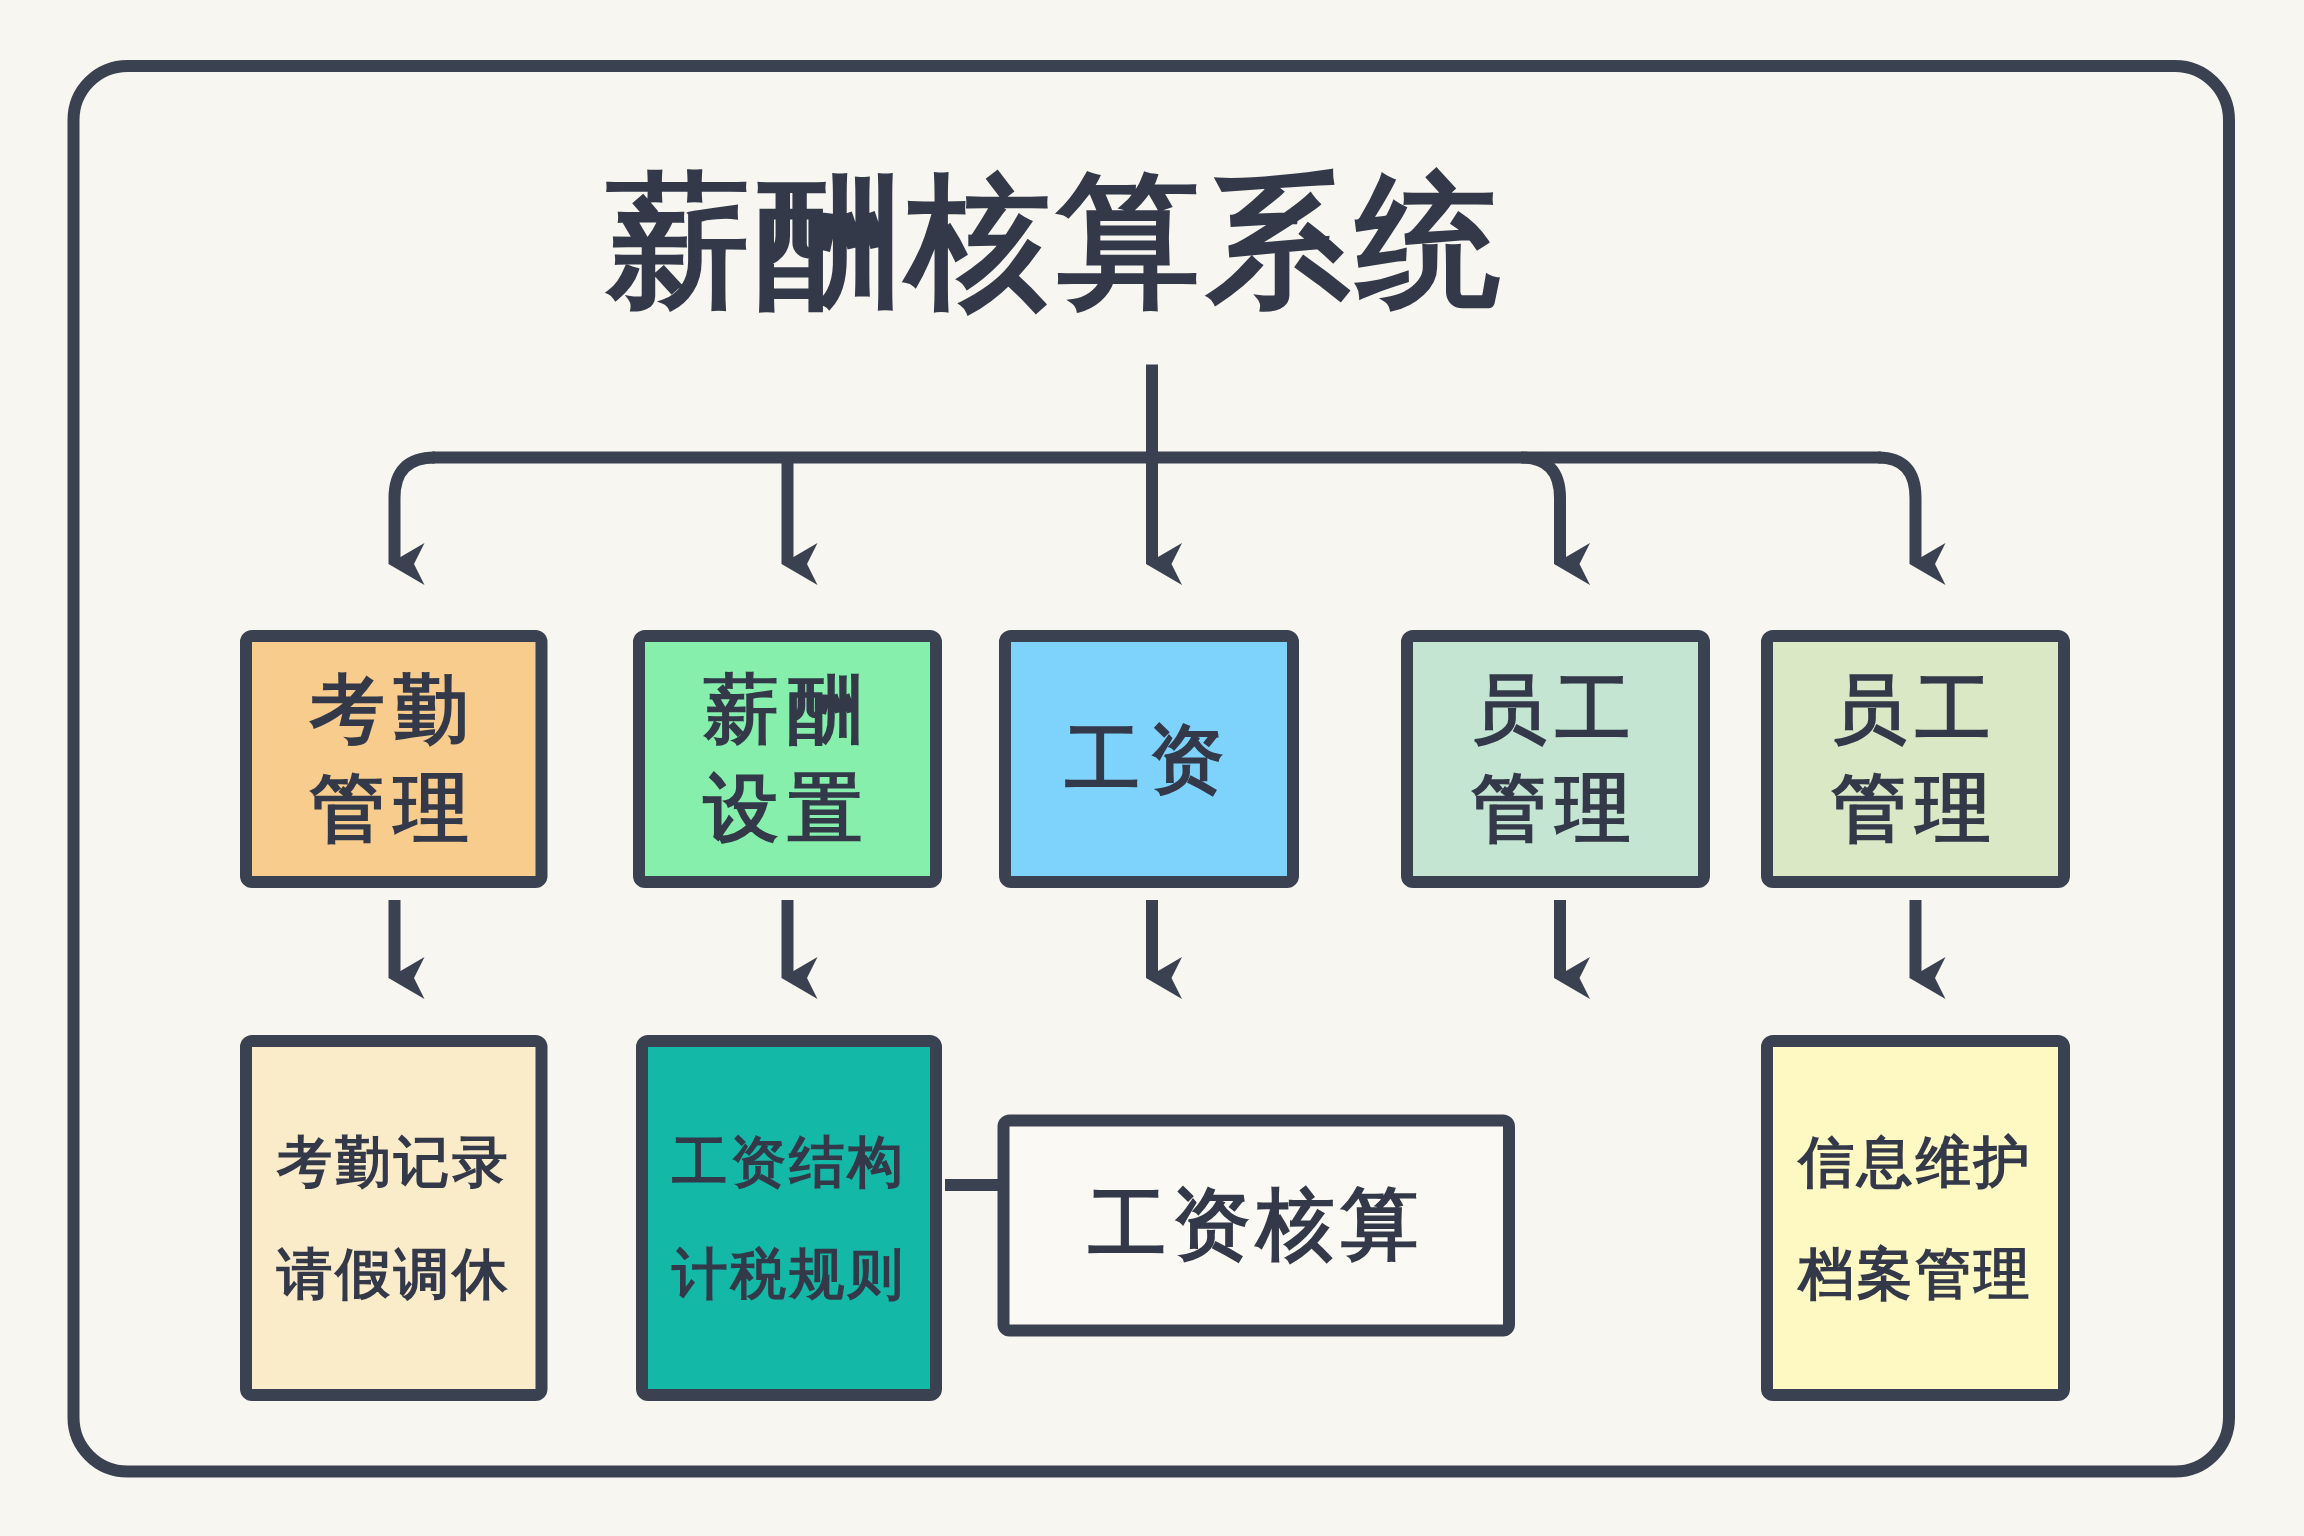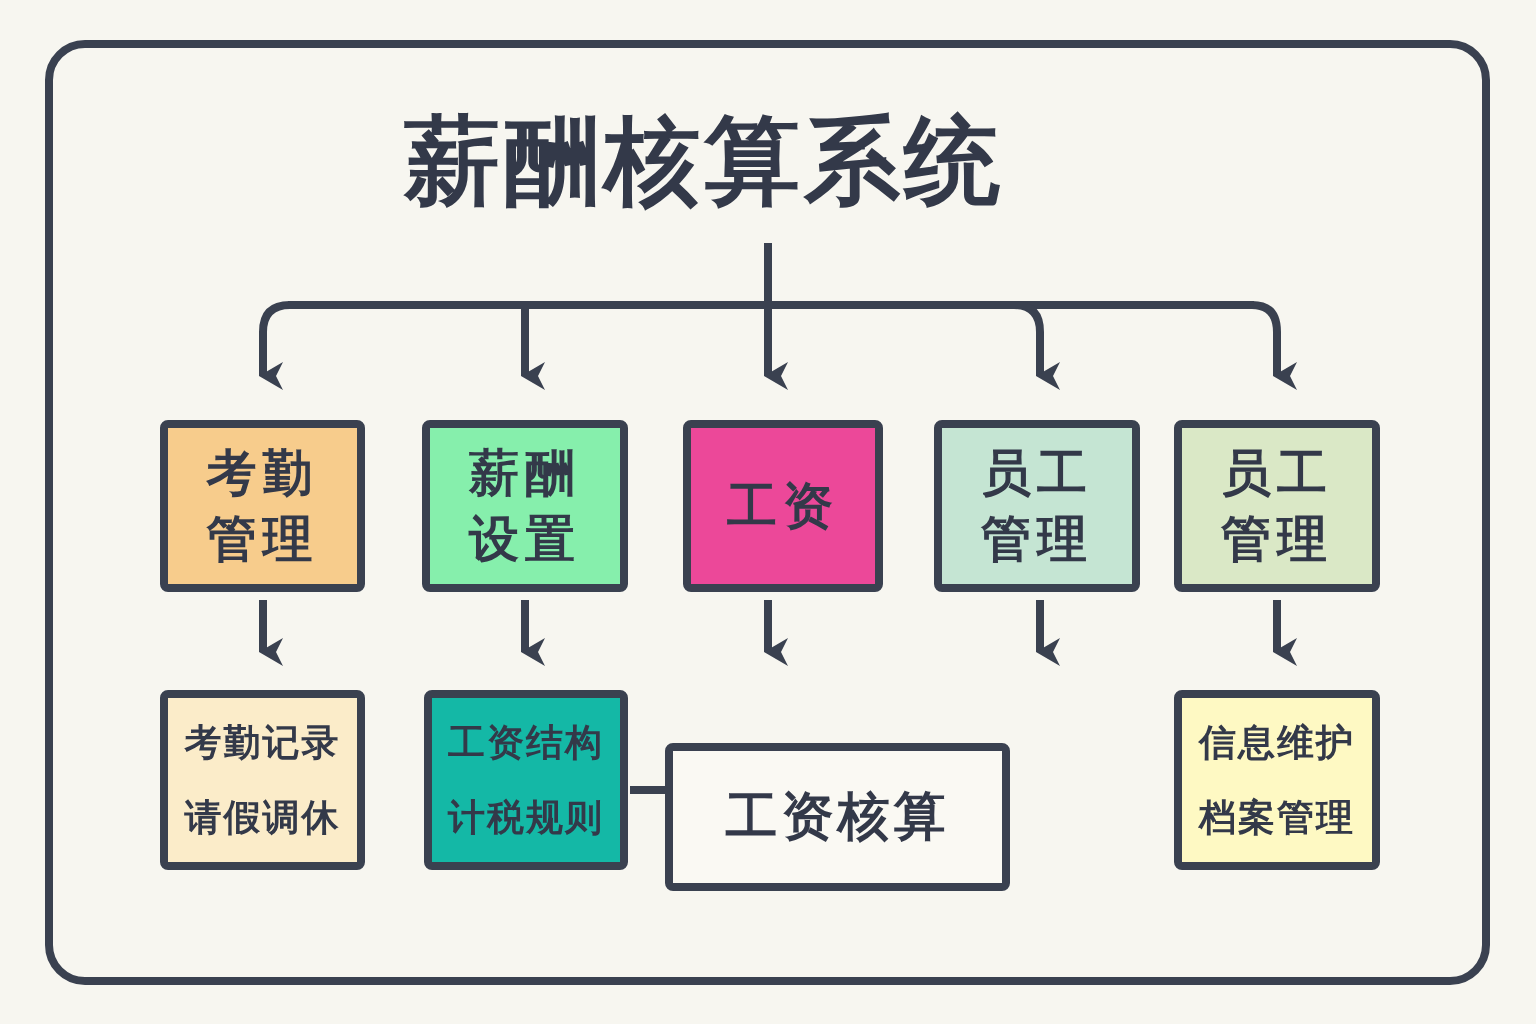--- a/index.html
+++ b/index.html
@@ -62,21 +62,21 @@
     top: 420px;
     height: 172px;
   }
   .node.lvl1 .line {
     font-size: 50px;
     line-height: 1.32;
     letter-spacing: 6px;
   }
   .node.lvl2 {
     top: 690px;
-    height: 180px;
+    height: 244px;
   }
   .node.lvl2 .line {
     font-size: 37px;
     line-height: 1.0;
     letter-spacing: 2px;
   }
   .node.lvl2 .gap {
     height: 38px;
   }
   .node.wide {
@@ -126,21 +126,21 @@
   </svg>
 
   <div class="node lvl1" style="left: 160px; width: 205px; background-color: rgb(247, 204, 140);">
     <span class="line">考勤</span>
     <span class="line">管理</span>
   </div>
   <div class="node lvl1" style="left: 422px; width: 206px; background-color: #86efac;">
     <span class="line">薪酬</span>
     <span class="line">设置</span>
   </div>
-  <div class="node lvl1" style="left: 666px; width: 200px; background-color: #ec4899; margin-left: 17px;">
+  <div class="node lvl1" style="left: 666px; width: 200px; background-color: #7dd3fc;">
     <span class="line">工资</span>
   </div>
   <div class="node lvl1" style="left: 934px; width: 206px; background-color: rgb(197, 229, 211);">
     <span class="line">员工</span>
     <span class="line">管理</span>
   </div>
   <div class="node lvl1" style="left: 1174px; width: 206px; background-color: rgb(218, 232, 198);">
     <span class="line">员工</span>
     <span class="line">管理</span>
   </div>

